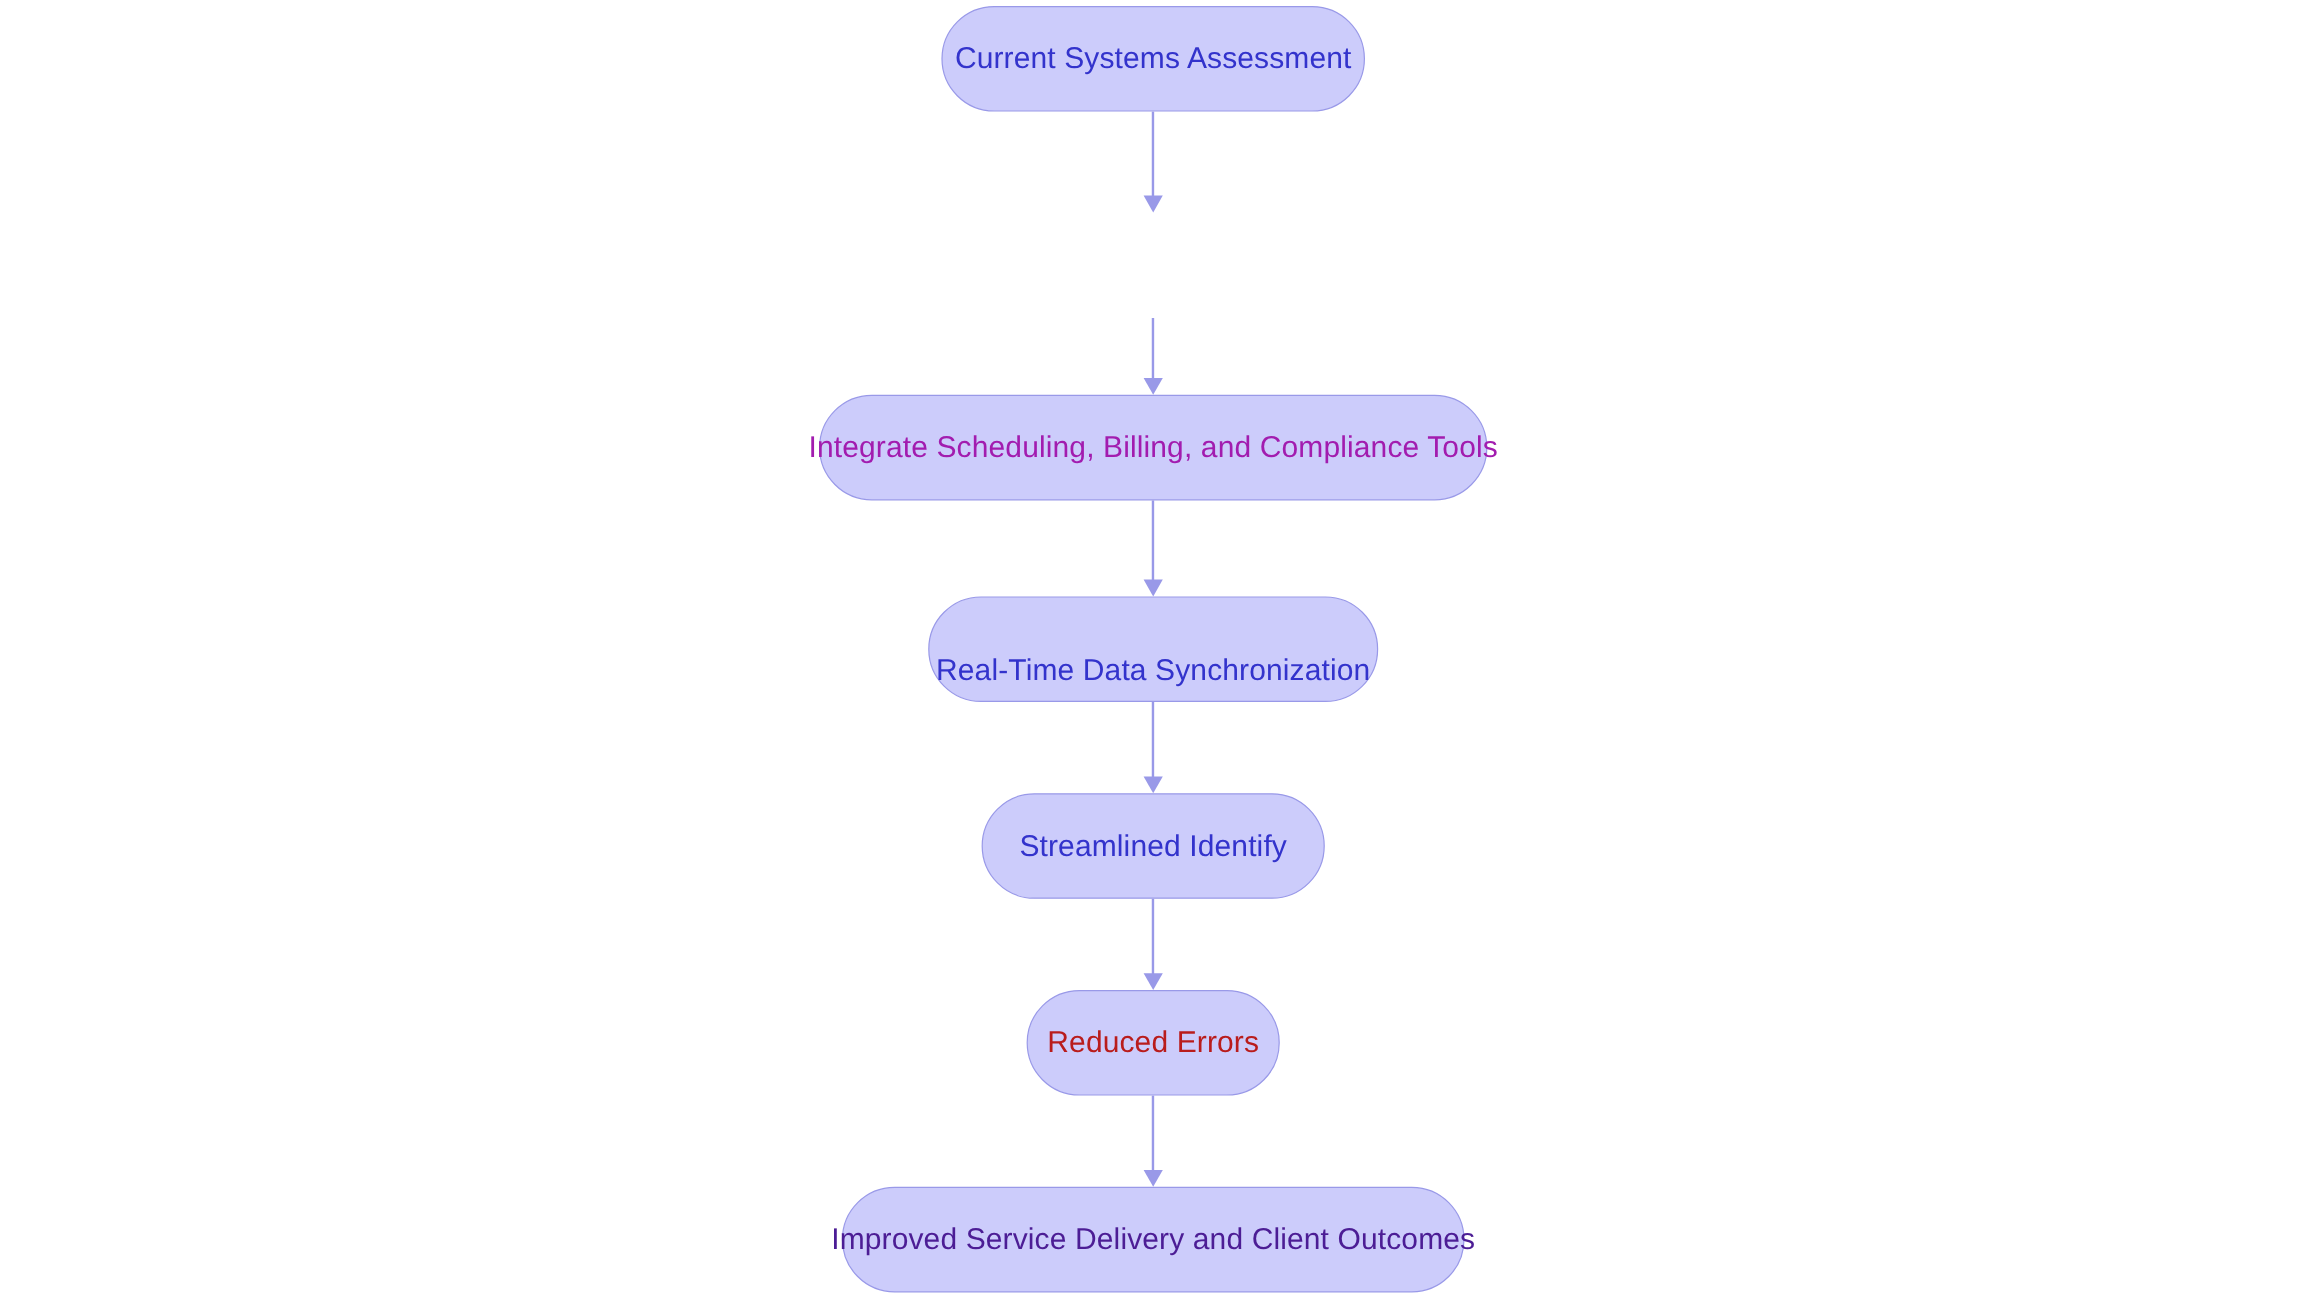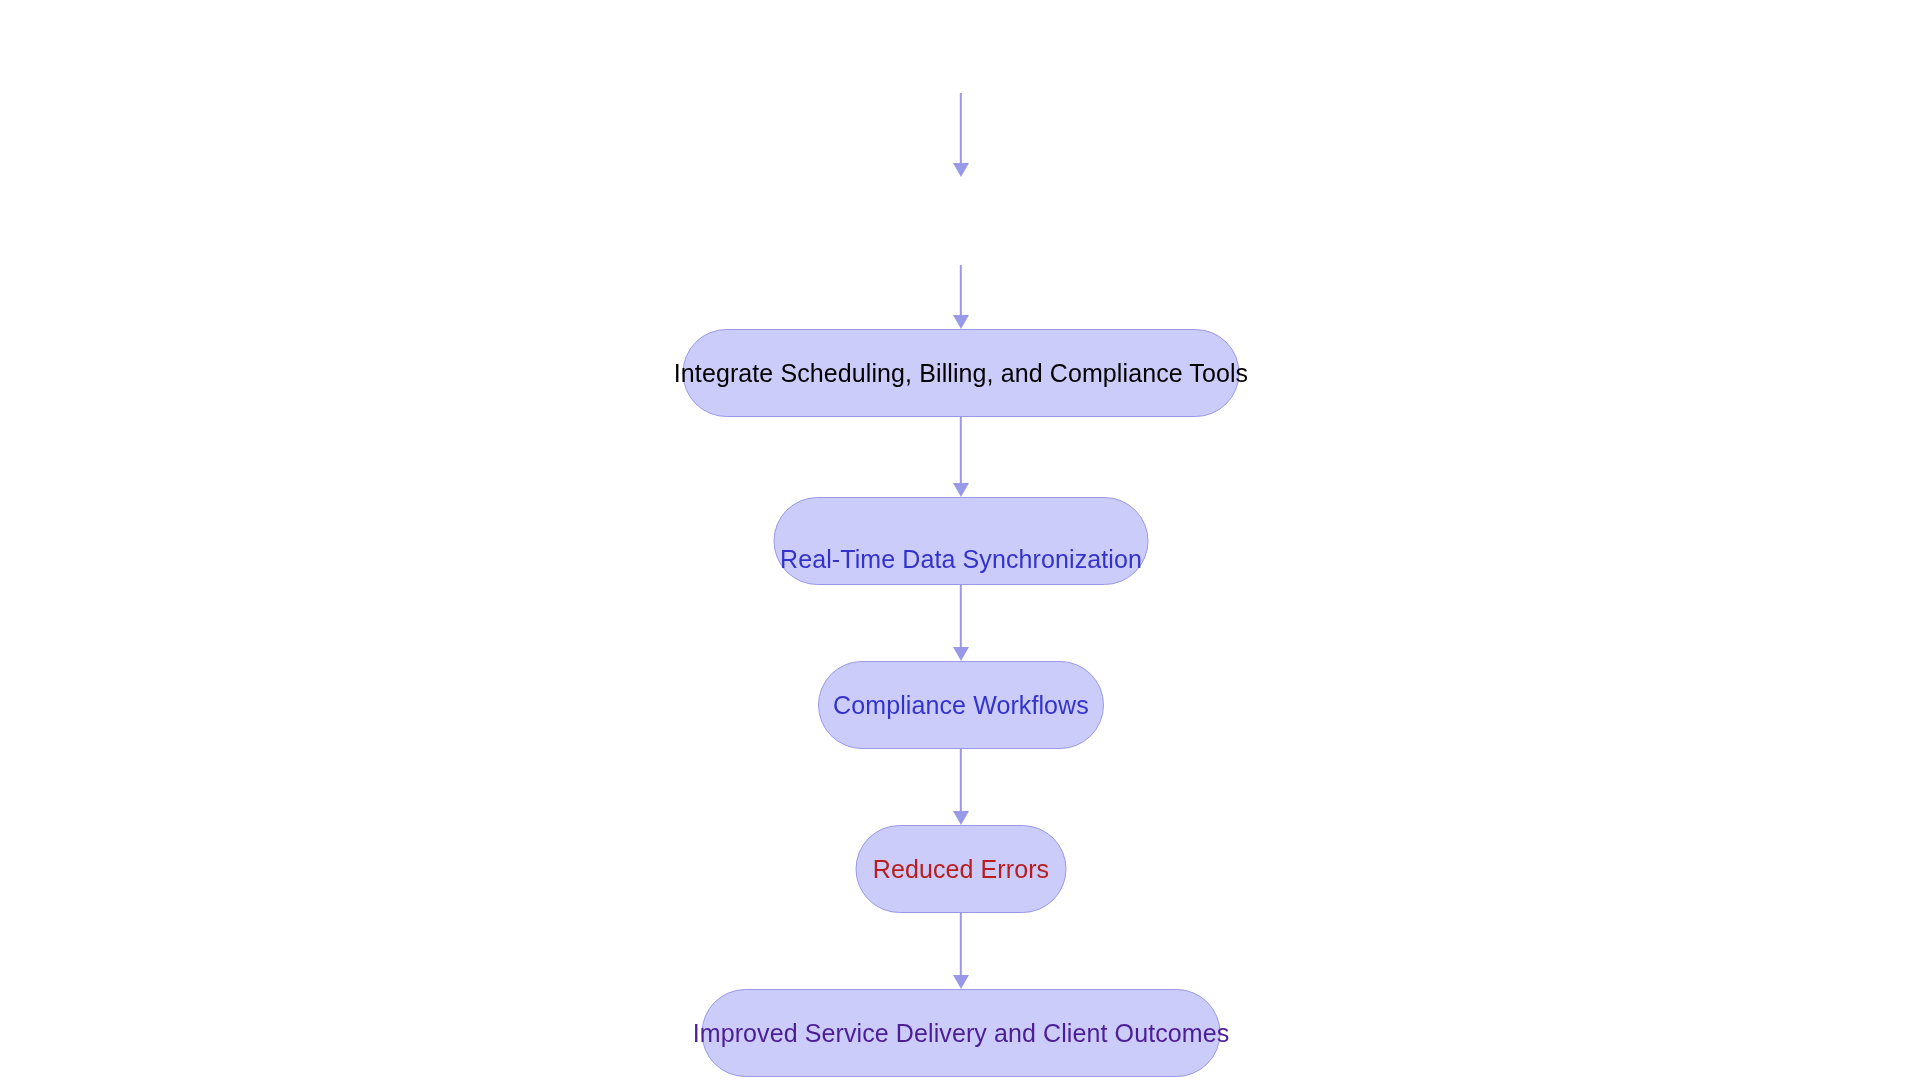--- a/index.html
+++ b/index.html
@@ -95,28 +95,31 @@
       <div class="edge-arrow" style="border-top-color: rgb(153, 153, 232);"></div>
     </div>
     <div class="edge" style="left: 961px; top: 749px; width: 20px; height: 76px;">
       <div class="edge-line" style="height: 63px; background: rgb(153, 153, 232);"></div>
       <div class="edge-arrow" style="border-top-color: rgb(153, 153, 232);"></div>
     </div>
     <div class="edge" style="left: 961px; top: 913px; width: 20px; height: 76px;">
       <div class="edge-line" style="height: 63px; background: rgb(153, 153, 232);"></div>
       <div class="edge-arrow" style="border-top-color: rgb(153, 153, 232);"></div>
     </div>
+    <div class="node" style="left: 961px; top: 5px; width: 353px; height: 88px; background: rgb(204, 204, 251); border-color: rgb(153, 153, 232);">
+      <span class="node-label" style="color: rgb(51, 51, 204);">Current Systems Assessment</span>
+    </div>
     <div class="node" style="left: 961px; top: 329px; width: 557px; height: 88px; background: rgb(204, 204, 251); border-color: rgb(153, 153, 232);">
-      <span class="node-label" style="color: #000000;">Integrate Scheduling, Billing, and Compliance Tools</span>
+      <span class="node-label" style="color: #a21caf;">Integrate Scheduling, Billing, and Compliance Tools</span>
     </div>
     <div class="node" style="left: 961px; top: 497px; width: 375px; height: 88px; background: rgb(204, 204, 251); border-color: rgb(153, 153, 232);">
       <span class="node-label" style="color: rgb(51, 51, 204); margin-top: 36px;">Real-Time Data Synchronization</span>
     </div>
     <div class="node" style="left: 961px; top: 661px; width: 286px; height: 88px; background: rgb(204, 204, 251); border-color: rgb(153, 153, 232);">
-      <span class="node-label" style="color: rgb(51, 51, 204);">Compliance Workflows</span>
+      <span class="node-label" style="color: rgb(51, 51, 204);">Streamlined Identify</span>
     </div>
     <div class="node" style="left: 961px; top: 825px; width: 211px; height: 88px; background: rgb(204, 204, 251); border-color: rgb(153, 153, 232);">
       <span class="node-label" style="color: #b91c1c;">Reduced Errors</span>
     </div>
     <div class="node" style="left: 961px; top: 989px; width: 519px; height: 88px; background: rgb(204, 204, 251); border-color: rgb(153, 153, 232);">
       <span class="node-label" style="color: #4c1d95;">Improved Service Delivery and Client Outcomes</span>
     </div>
   </div>
 
 </body></html>

